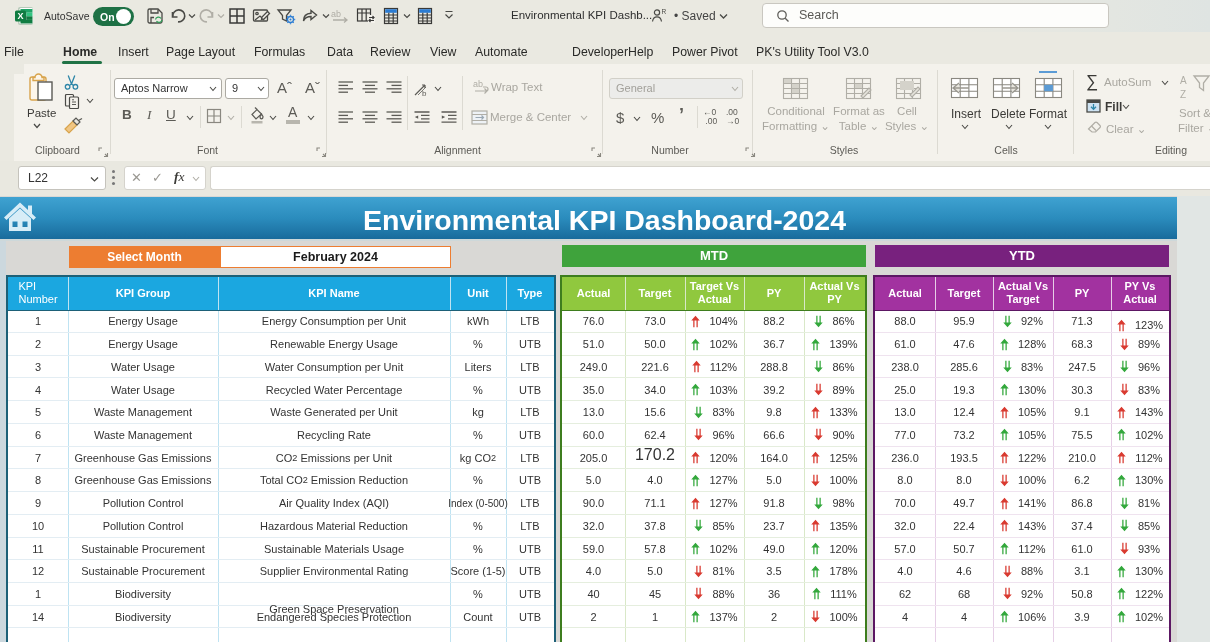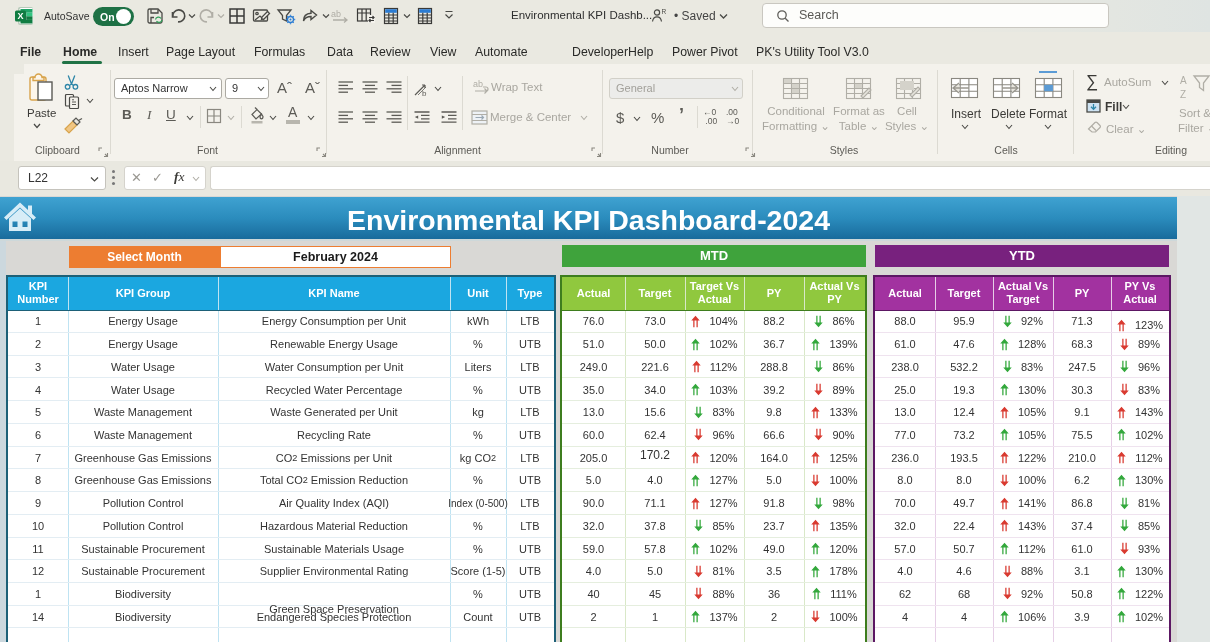--- a/index.html
+++ b/index.html
@@ -111,21 +111,21 @@
 <svg class="ab" style="left:719px;top:13px" width="9" height="7" viewBox="0 0 9 7">
     <path d="M1 1.5 L4.5 5 L8 1.5" stroke="#4a4a46" fill="none" stroke-width="1.3"></path>
   </svg>
 <div class="ab" style="left:762px;top:3px;width:347px;height:25px;background:#fdfdfb;border:1px solid #c9c7c0;border-radius:4px"></div>
 <svg class="ab" style="left:776px;top:9px" width="14" height="14" viewBox="0 0 14 14" fill="none" stroke="#5f5e5a" stroke-width="1.3">
     <circle cx="6" cy="6" r="4.2"></circle>
     <path d="M9.2 9.2 L12.5 12.5"></path>
   </svg>
 <div class="ab" style="left:799px;top:8px;font-size:12.5px;color:#5a5955">Search</div>
 <div class="ab menu"></div>
-<div class="ab tabtxt" style="left:20px;font-weight:bold">File</div>
+<div class="ab tabtxt" style="left:4px;font-weight:normal">File</div>
 <div class="ab tabtxt" style="left:63px;font-weight:bold">Home</div>
 <div class="ab tabtxt" style="left:118px;font-weight:normal">Insert</div>
 <div class="ab tabtxt" style="left:166px;font-weight:normal">Page Layout</div>
 <div class="ab tabtxt" style="left:254px;font-weight:normal">Formulas</div>
 <div class="ab tabtxt" style="left:327px;font-weight:normal">Data</div>
 <div class="ab tabtxt" style="left:370px;font-weight:normal">Review</div>
 <div class="ab tabtxt" style="left:430px;font-weight:normal">View</div>
 <div class="ab tabtxt" style="left:475px;font-weight:normal">Automate</div>
 <div class="ab tabtxt" style="left:572px;font-weight:normal">Developer</div>
 <div class="ab tabtxt" style="left:628px;font-weight:normal">Help</div>
@@ -402,35 +402,35 @@
 <div class="ab sheet"></div>
 <div class="ab" style="left:0;top:197px;width:1177px;height:42px;background:linear-gradient(180deg,#3FA2D1 0%,#2B8CBD 50%,#196B9C 100%)"></div>
 <div class="ab" style="left:0;top:239px;width:1177px;height:2px;background:#cdd8da"></div>
 <svg class="ab" style="left:3px;top:201px" width="34" height="31" viewBox="0 0 34 31">
 <g fill="#D8EDF7">
       <rect x="25" y="4.5" width="4" height="9"></rect>
 <path d="M17 1.5 L33 16.5 L30.5 19 L17 6.5 L3.5 19 L1 16.5 Z"></path>
 <path fill-rule="evenodd" d="M6 17.5 L17 7.5 L28 17.5 V30 H6 Z M9.5 20.5 h5 v5.5 h-5 Z M19.5 20.5 h5 v5.5 h-5 Z"></path>
     </g>
   </svg>
-<div class="ab" style="left:0;top:204px;width:1177px;text-align:center;font-size:28.5px;font-weight:bold;color:#fff;letter-spacing:0px">Environmental KPI Dashboard-2024</div>
+<div class="ab" style="left:16px;top:204px;width:1177px;text-align:center;font-size:28.5px;font-weight:bold;color:#fff;letter-spacing:0px">Environmental KPI Dashboard-2024</div>
 <div class="ab" style="left:1177px;top:196px;width:33px;height:446px;background:#e1e6e4"></div>
 <div class="ab" style="left:0;top:241px;width:6px;height:401px;background:#ccd8de"></div>
 <div class="ab" style="left:69px;top:246px;width:151px;height:22px;background:#ED7D31;color:#fff;font-weight:bold;font-size:12px;text-align:center;line-height:22px">Select Month</div>
 <div class="ab" style="left:220px;top:246px;width:231px;height:22px;background:#fff;border:1px solid #ED7D31;color:#1a1a1a;font-weight:bold;font-size:12.5px;text-align:center;line-height:20px">February 2024</div>
 <div class="ab" style="left:562px;top:245px;width:304px;height:22px;background:#3FA33C;color:#fff;font-weight:bold;font-size:13px;text-align:center;line-height:22px">MTD</div>
 <div class="ab" style="left:875px;top:245px;width:294px;height:22px;background:#78217E;color:#fff;font-weight:bold;font-size:13px;text-align:center;line-height:22px">YTD</div>
 <div class="ab" style="left:6px;top:274.5px;width:550px;height:367.5px;background:#1D6077"></div>
 <div class="ab" style="left:8px;top:276.5px;width:546px;height:365.5px;background:#fff"></div>
 <div class="ab" style="left:8px;top:276.5px;width:546px;height:33.5px;background:#1BA7E0"></div>
 <div class="ab" style="left:67.5px;top:276.5px;width:1px;height:365.5px;background:#bfe3f2"></div>
 <div class="ab" style="left:217.5px;top:276.5px;width:1px;height:365.5px;background:#bfe3f2"></div>
 <div class="ab" style="left:449.5px;top:276.5px;width:1px;height:365.5px;background:#bfe3f2"></div>
 <div class="ab" style="left:505.5px;top:276.5px;width:1px;height:365.5px;background:#bfe3f2"></div>
-<div class="ab" style="left:8px;top:276.5px;width:60px;height:33.5px;display:flex;align-items:center;justify-content:center;text-align:center;color:#fff;font-weight:bold;font-size:11px;line-height:13px">KPI<br>Number</div>
+<div class="ab" style="left:8px;top:276.5px;width:60px;height:33.5px;display:flex;align-items:center;justify-content:center;color:#fff;font-weight:normal;font-size:11px;line-height:13px">KPI<br>Number</div>
 <div class="ab" style="left:68px;top:276.5px;width:150px;height:33.5px;display:flex;align-items:center;justify-content:center;text-align:center;color:#fff;font-weight:bold;font-size:11px;line-height:13px">KPI Group</div>
 <div class="ab" style="left:218px;top:276.5px;width:232px;height:33.5px;display:flex;align-items:center;justify-content:center;text-align:center;color:#fff;font-weight:bold;font-size:11px;line-height:13px">KPI Name</div>
 <div class="ab" style="left:450px;top:276.5px;width:56px;height:33.5px;display:flex;align-items:center;justify-content:center;text-align:center;color:#fff;font-weight:bold;font-size:11px;line-height:13px">Unit</div>
 <div class="ab" style="left:506px;top:276.5px;width:48px;height:33.5px;display:flex;align-items:center;justify-content:center;text-align:center;color:#fff;font-weight:bold;font-size:11px;line-height:13px">Type</div>
 <div class="ab" style="left:8px;top:309.5px;width:546px;height:1px;background:#1D6077"></div>
 <div class="ab" style="left:8px;top:332.02000000000004px;width:546px;height:1px;background:#e3edf3"></div>
 <div class="ab" style="left:8px;top:310.0px;width:60px;height:22.72px;display:flex;align-items:center;justify-content:center;font-size:11px;color:#333">1</div>
 <div class="ab" style="left:68px;top:310.0px;width:150px;height:22.72px;display:flex;align-items:center;justify-content:center;font-size:11px;color:#333">Energy Usage</div>
 <div class="ab" style="left:218px;top:310.0px;width:232px;height:22.72px;display:flex;align-items:center;justify-content:center;font-size:11px;color:#333">Energy Consumption per Unit</div>
 <div class="ab" style="left:450px;top:310.0px;width:56px;height:22.72px;display:flex;align-items:center;justify-content:center;font-size:11px;color:#333">kWh</div>
@@ -619,21 +619,21 @@
   </div>
 <div class="ab" style="left:744px;top:423.6px;width:60px;height:22.72px;display:flex;align-items:center;justify-content:center;font-size:11px;color:#333">66.6</div>
 <div class="ab" style="left:804px;top:423.6px;width:61px;height:22.72px;display:flex;align-items:center;justify-content:center;font-size:11px;color:#333;gap:9px">
     <svg width="9" height="13" viewBox="0 0 10 13" style="vertical-align:-2px">
       <path fill="#D93A30" d="M5 13 L0.3 7.6 H2.5 V0 H3.9 V7.6 H6.1 V0 H7.5 V7.6 H9.7 Z"></path>
     </svg>
     <span>90%</span>
   </div>
 <div class="ab" style="left:562px;top:468.34px;width:303px;height:1px;background:#e5eede"></div>
 <div class="ab" style="left:562px;top:446.32px;width:63px;height:22.72px;display:flex;align-items:center;justify-content:center;font-size:11px;color:#333">205.0</div>
-<div class="ab" style="left:625px;top:446.32px;width:60px;height:17px;display:flex;align-items:center;justify-content:center;font-size:12px;color:#333">170.2</div>
+<div class="ab" style="left:625px;top:446.32px;width:60px;height:17px;display:flex;align-items:center;justify-content:center;font-size:16px;color:#333">170.2</div>
 <div class="ab" style="left:685px;top:446.32px;width:59px;height:22.72px;display:flex;align-items:center;justify-content:center;font-size:11px;color:#333;gap:9px">
     <svg width="9" height="13" viewBox="0 0 10 13" style="vertical-align:-2px">
       <path fill="#D93A30" d="M5 0 L9.7 5.4 H7.5 V13 H6.1 V5.4 H3.9 V13 H2.5 V5.4 H0.3 Z"></path>
     </svg>
     <span>120%</span>
   </div>
 <div class="ab" style="left:744px;top:446.32px;width:60px;height:22.72px;display:flex;align-items:center;justify-content:center;font-size:11px;color:#333">164.0</div>
 <div class="ab" style="left:804px;top:446.32px;width:61px;height:22.72px;display:flex;align-items:center;justify-content:center;font-size:11px;color:#333;gap:9px">
     <svg width="9" height="13" viewBox="0 0 10 13" style="vertical-align:-2px">
       <path fill="#D93A30" d="M5 0 L9.7 5.4 H7.5 V13 H6.1 V5.4 H3.9 V13 H2.5 V5.4 H0.3 Z"></path>
@@ -792,21 +792,21 @@
   </div>
 <div class="ab" style="left:1053px;top:332.72px;width:58px;height:22.72px;display:flex;align-items:center;justify-content:center;font-size:11px;color:#333">68.3</div>
 <div class="ab" style="left:1111px;top:332.72px;width:58px;height:22.72px;display:flex;align-items:center;justify-content:center;font-size:11px;color:#333;gap:9px">
     <svg width="9" height="13" viewBox="0 0 10 13" style="vertical-align:-2px">
       <path fill="#D93A30" d="M5 13 L0.3 7.6 H2.5 V0 H3.9 V7.6 H6.1 V0 H7.5 V7.6 H9.7 Z"></path>
     </svg>
     <span>89%</span>
   </div>
 <div class="ab" style="left:875px;top:377.46px;width:294px;height:1px;background:#efe3ef"></div>
 <div class="ab" style="left:875px;top:355.44px;width:60px;height:22.72px;display:flex;align-items:center;justify-content:center;font-size:11px;color:#333">238.0</div>
-<div class="ab" style="left:935px;top:355.44px;width:58px;height:22.72px;display:flex;align-items:center;justify-content:center;font-size:11px;color:#333">532.2</div>
+<div class="ab" style="left:935px;top:355.44px;width:58px;height:22.72px;display:flex;align-items:center;justify-content:center;font-size:11px;color:#333">285.6</div>
 <div class="ab" style="left:993px;top:355.44px;width:60px;height:22.72px;display:flex;align-items:center;justify-content:center;font-size:11px;color:#333;gap:9px">
     <svg width="9" height="13" viewBox="0 0 10 13" style="vertical-align:-2px">
       <path fill="#33A83C" d="M5 13 L0.3 7.6 H2.5 V0 H3.9 V7.6 H6.1 V0 H7.5 V7.6 H9.7 Z"></path>
     </svg>
     <span>83%</span>
   </div>
 <div class="ab" style="left:1053px;top:355.44px;width:58px;height:22.72px;display:flex;align-items:center;justify-content:center;font-size:11px;color:#333">247.5</div>
 <div class="ab" style="left:1111px;top:355.44px;width:58px;height:22.72px;display:flex;align-items:center;justify-content:center;font-size:11px;color:#333;gap:9px">
     <svg width="9" height="13" viewBox="0 0 10 13" style="vertical-align:-2px">
       <path fill="#33A83C" d="M5 13 L0.3 7.6 H2.5 V0 H3.9 V7.6 H6.1 V0 H7.5 V7.6 H9.7 Z"></path>

